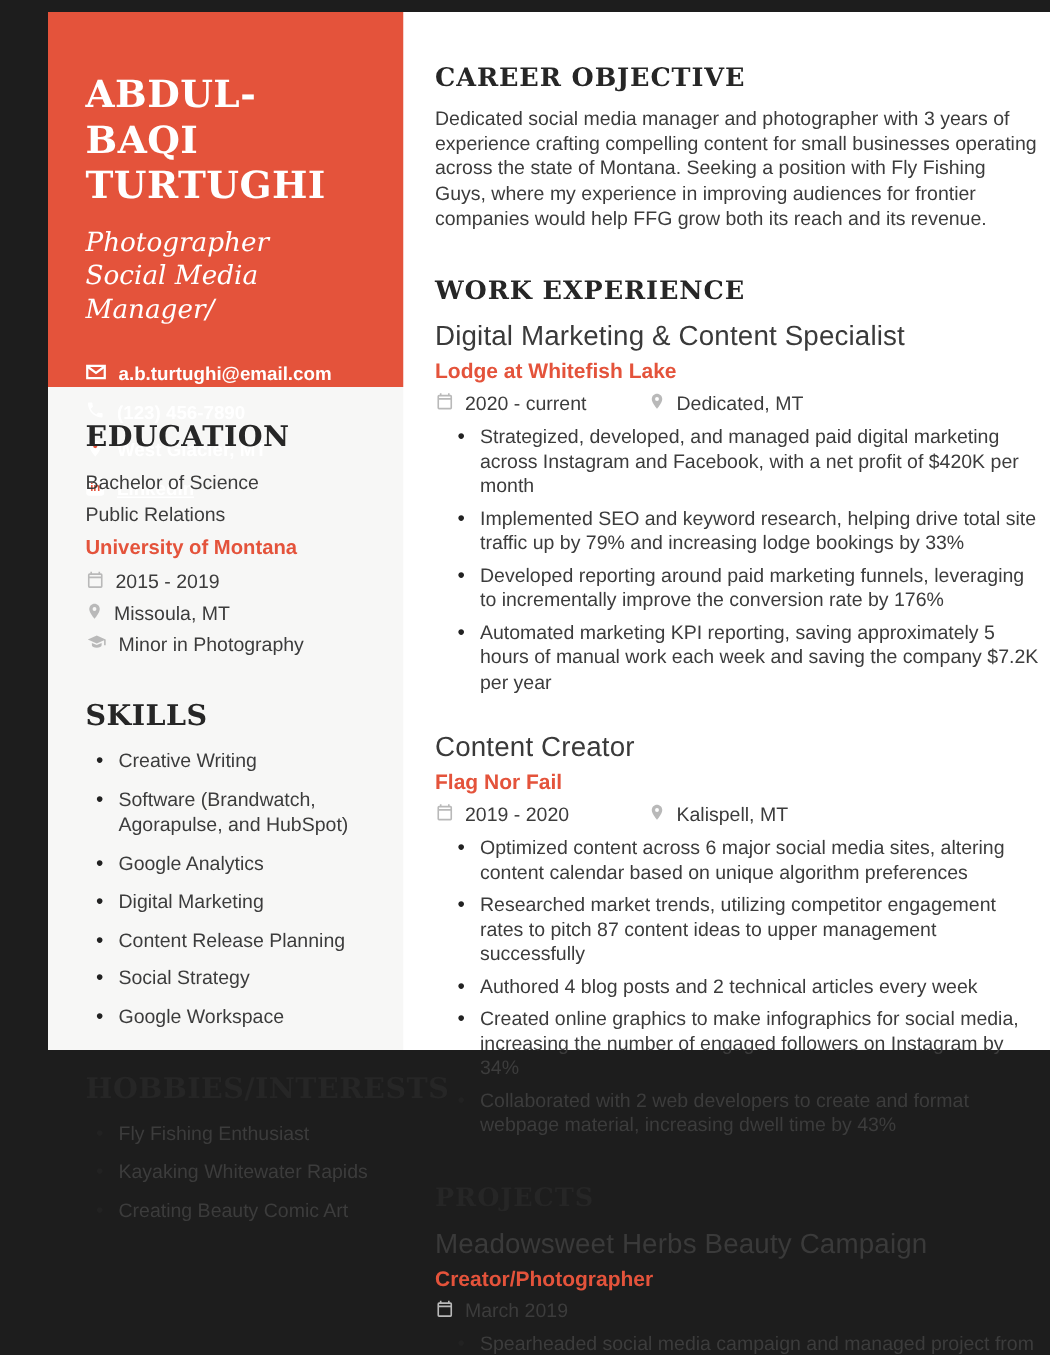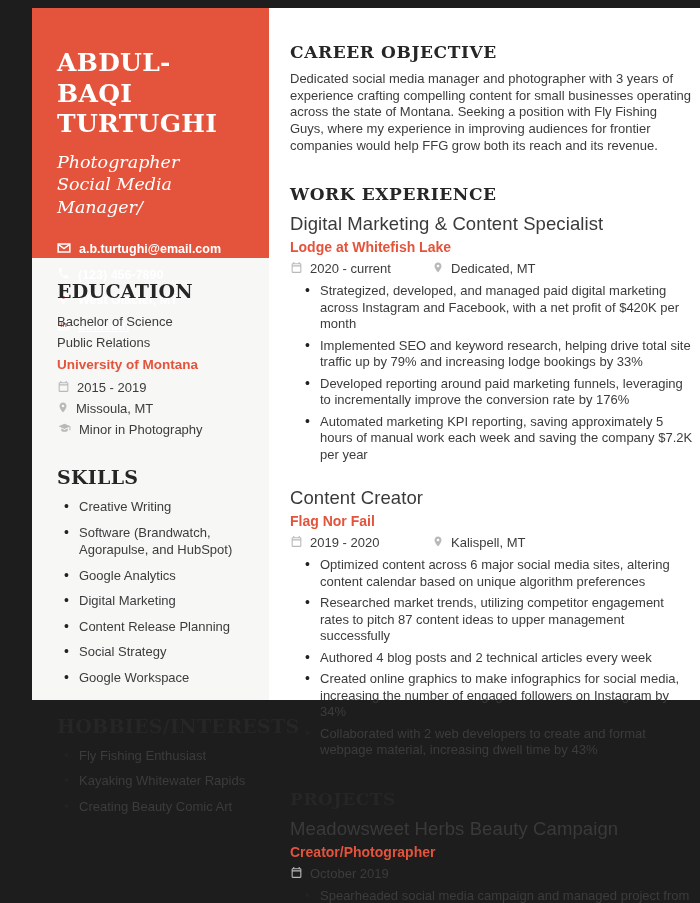--- a/index.html
+++ b/index.html
@@ -336,21 +336,21 @@
       <div class="job">
         <div class="job-title">Meadowsweet Herbs Beauty Campaign</div>
         <div class="company">Creator/Photographer</div>
         <div class="meta-row">
           <span class="meta-group">
             <span>
               <svg width="13" height="13" viewBox="0 0 24 24" fill="#b9b9b9">
                   <path d="M19 4h-1V2h-2v2H8V2H6v2H5a2 2 0 0 0-2 2v14a2 2 0 0 0 2 2h14a2 2 0 0 0 2-2V6a2 2 0 0 0-2-2zm0 16H5V10h14v10zM5 8V6h14v2H5z"></path>
                 </svg>
             </span>
-            <span>October 2019</span>
+            <span>March 2019</span>
           </span>
         </div>
         <ul class="bullets">
           <li>Spearheaded social media campaign and managed project from end to end, increasing conversations by 24%</li>
 
         </ul>
       </div>
     </div>
 
   </div>

